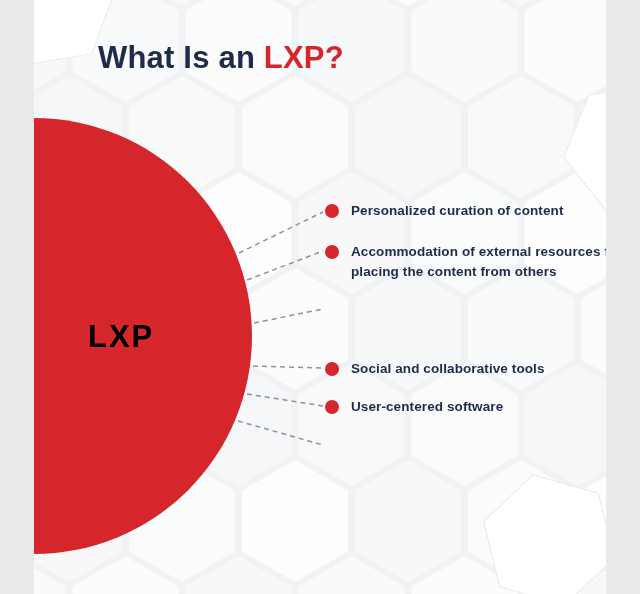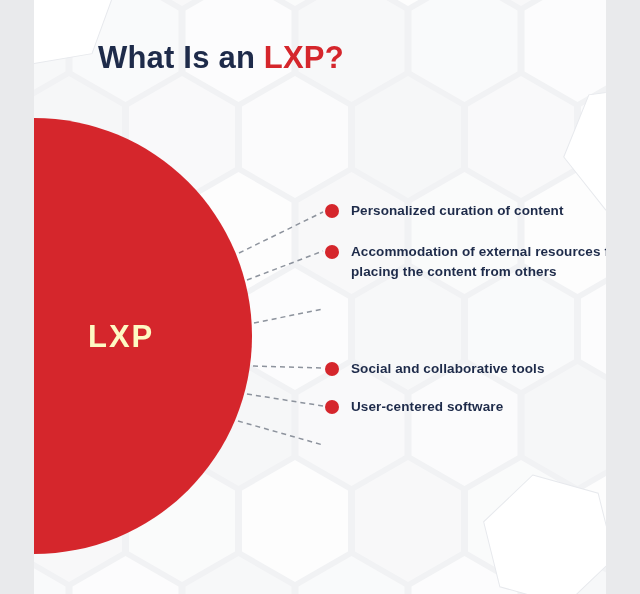--- a/index.html
+++ b/index.html
@@ -26,21 +26,21 @@
     white-space:nowrap;
   }
   .title .accent{color:var(--red,#d5262c);}
   .circle{
     position:absolute;left:-218px;top:118px;z-index:1;
     width:436px;height:436px;border-radius:50%;
     background:var(--red,#d5262c);
   }
   .circle-label{
     position:absolute;left:272px;top:203px;
-    color:#fef9c3;font-size:31px;font-weight:bold;letter-spacing:2px;
+    color:#000000;font-size:31px;font-weight:bold;letter-spacing:2px;
     line-height:32px;white-space:nowrap;
   }
   .connector-layer{
     position:absolute;left:0;top:0;width:640px;height:594px;
     z-index:2;display:block;pointer-events:none;
   }
   .bullet{
     position:absolute;left:291px;z-index:3;width:320px;
   }
   .bullet .dot{

